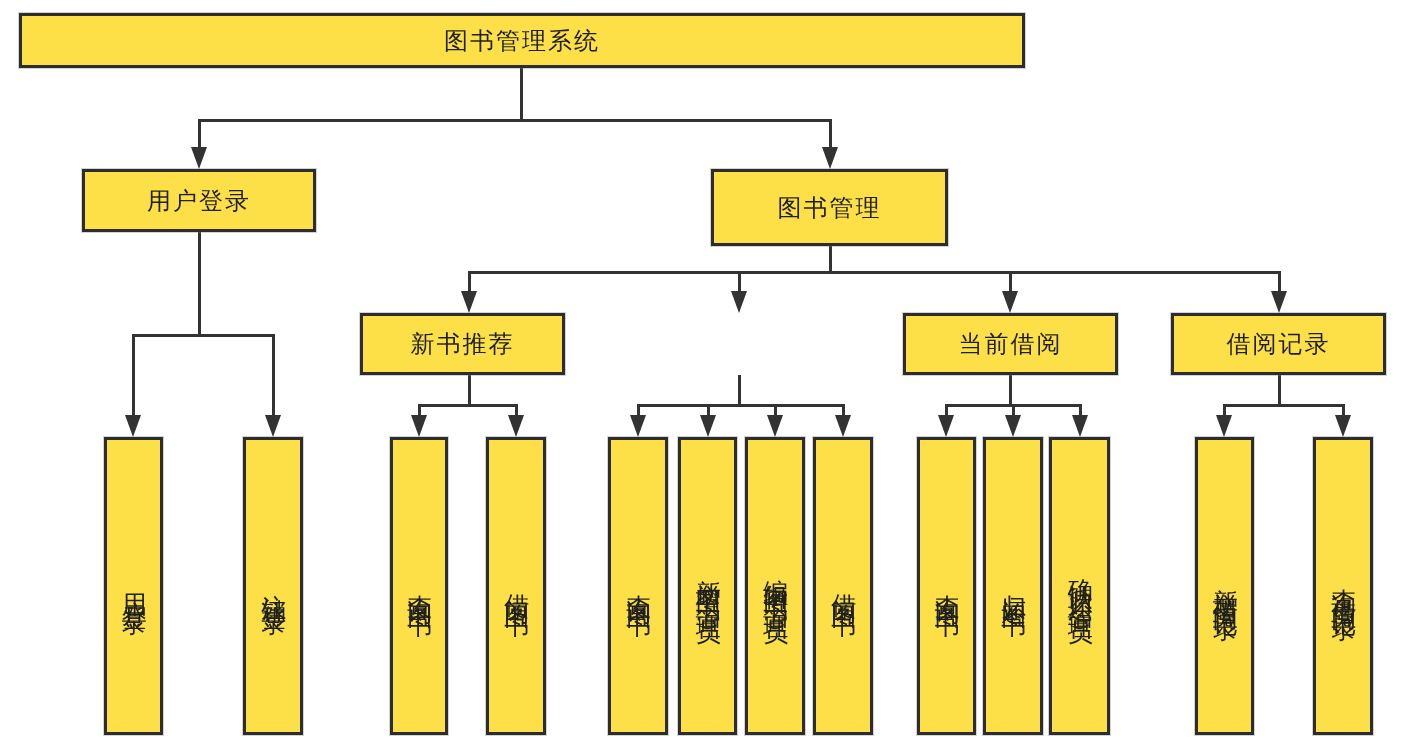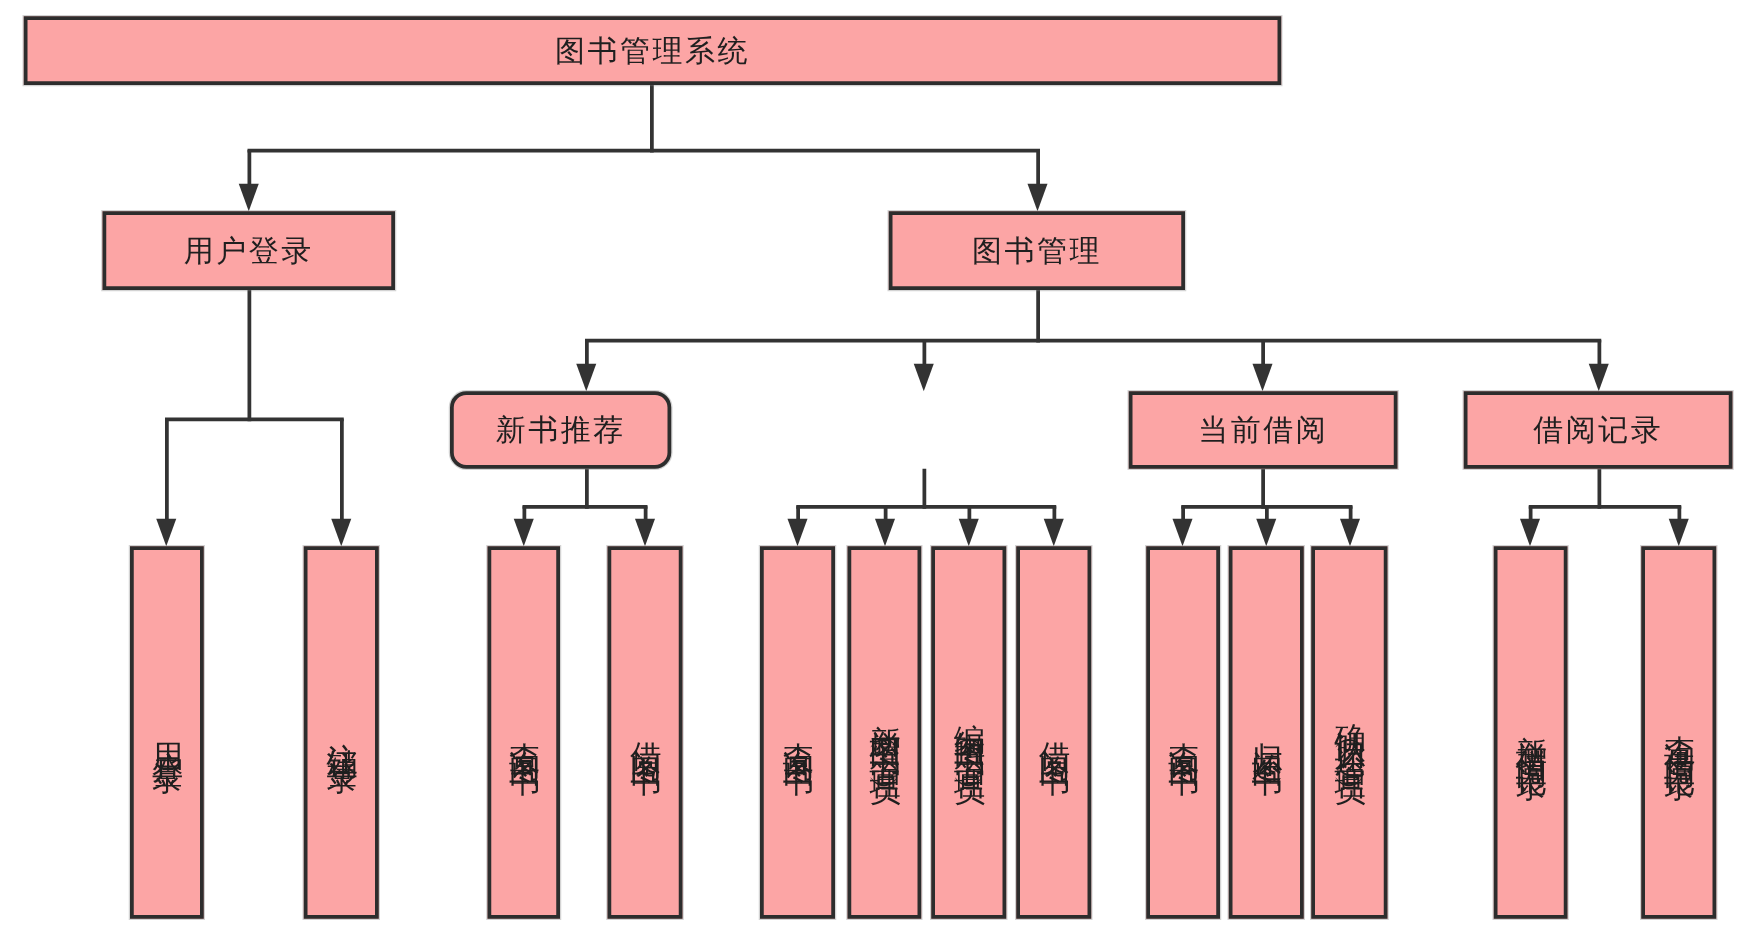--- a/index.html
+++ b/index.html
@@ -9,21 +9,21 @@
     font-family: "DejaVu Sans", "Liberation Sans", sans-serif;
     overflow: hidden;
   }
   #canvas {
     position: relative;
     width: 1405px; height: 747px;
     background: #ffffff;
   }
   .node {
     position: absolute;
-    background: #fca5a5;
+    background: #fde047;
     border: 3px solid var(--border, #2d2d2d);
     box-shadow: 0 0 0 1px rgba(130,130,130,0.35);
     display: flex;
     align-items: center;
     justify-content: center;
     color: var(--text, #1f1f1f);
     z-index: 2;
   }
   .node .label {
     font-size: 24px;
@@ -117,24 +117,24 @@
     <div class="line" style="left: 1222.5px; top: 405px; width: 3px; height: 16px;"></div>
     <div class="arrowhead" style="left: 1216px; top: 415px;"></div>
     <div class="line" style="left: 1341.5px; top: 405px; width: 3px; height: 16px;"></div>
     <div class="arrowhead" style="left: 1335px; top: 415px;"></div>
     <div class="node" style="left: 19px; top: 13px; width: 1006px; height: 55px;">
       <span class="label">图书管理系统</span>
     </div>
     <div class="node" style="left: 82px; top: 169px; width: 234px; height: 63px;">
       <span class="label">用户登录</span>
     </div>
-    <div class="node" style="left: 711px; top: 169px; width: 237px; height: 63px;">
+    <div class="node" style="left: 711px; top: 169px; width: 237px; height: 77px;">
       <span class="label">图书管理</span>
     </div>
-    <div class="node" style="left: 360px; top: 313px; width: 177px; height: 62px; border-radius: 13px;">
+    <div class="node" style="left: 360px; top: 313px; width: 205px; height: 62px;">
       <span class="label">新书推荐</span>
     </div>
     <div class="node" style="left: 903px; top: 313px; width: 215px; height: 62px;">
       <span class="label">当前借阅</span>
     </div>
     <div class="node" style="left: 1171px; top: 313px; width: 215px; height: 62px;">
       <span class="label">借阅记录</span>
     </div>
     <div class="node vertical" style="left: 104px; top: 437px; width: 59px; height: 298px;">
       <span class="label">用户登录</span>

